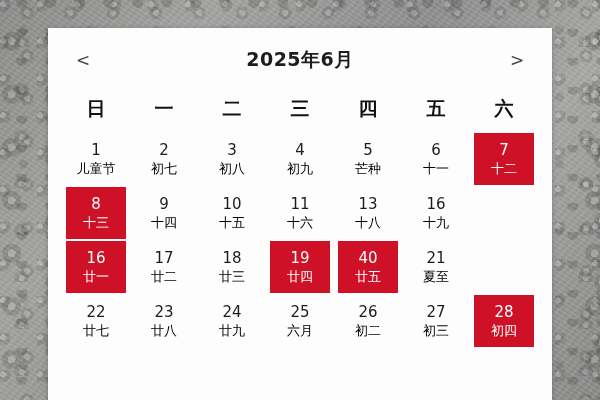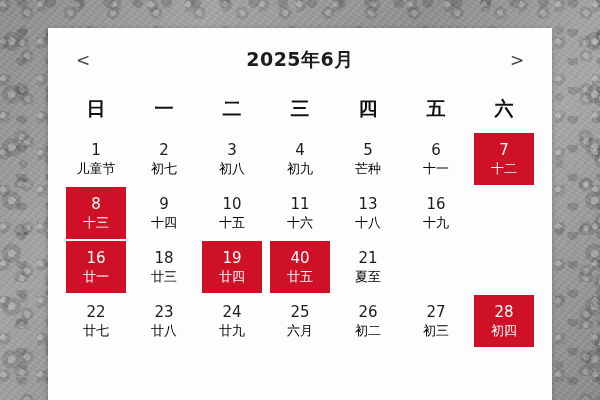--- a/index.html
+++ b/index.html
@@ -249,20 +249,26 @@
 
       <div class="week-row">
         <div class="day-cell">
           <div class="day-inner holiday">
             <span class="day-num">16</span>
             <span class="day-sub">廿一</span>
           </div>
         </div>
         <div class="day-cell">
           <div class="day-inner">
+            <span class="day-num">17</span>
+            <span class="day-sub">廿二</span>
+          </div>
+        </div>
+        <div class="day-cell">
+          <div class="day-inner">
             <span class="day-num">18</span>
             <span class="day-sub">廿三</span>
           </div>
         </div>
         <div class="day-cell">
           <div class="day-inner holiday">
             <span class="day-num">19</span>
             <span class="day-sub">廿四</span>
           </div>
         </div>

